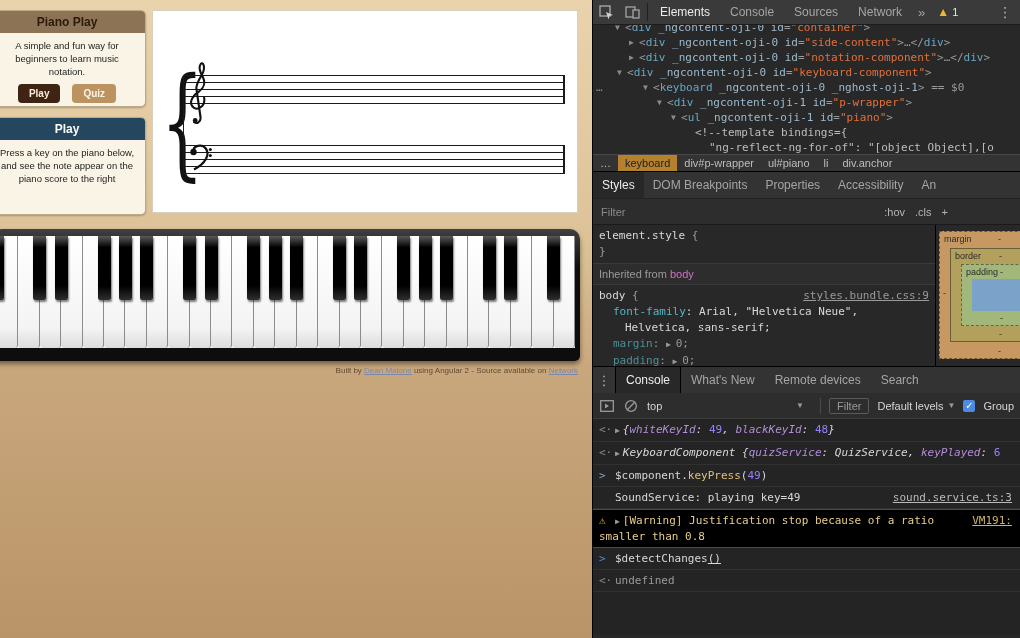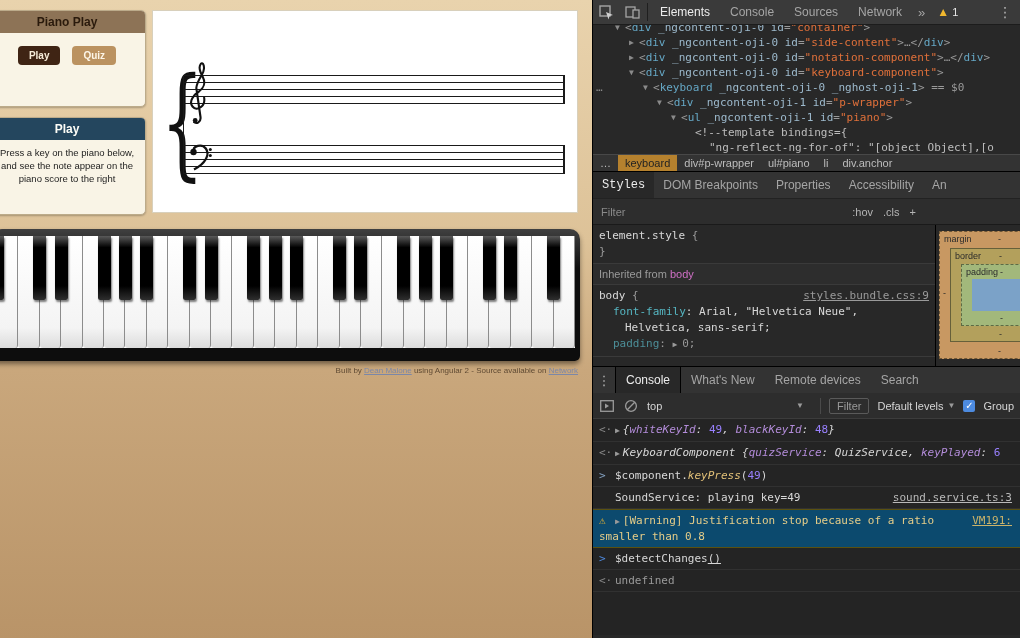--- a/index.html
+++ b/index.html
@@ -61,24 +61,24 @@
   .trow .gut{position:absolute;left:3px;color:#8a8a8a;}
   .tk-pn{color:#9a9a9a;} .tk-tg{color:#65a7c5;} .tk-at{color:#9dbacd;} .tk-av{color:#e0703a;}
   .tk-cm{color:#bdbdbd;} .tk-eq{color:#9a9a9a;}
 
   .crumbs{height:17px;background:#333;border-top:1px solid #484848;display:flex;align-items:stretch;font-size:11px;color:#bdbdbd;overflow:hidden;}
   .crumb{padding:0 7px;line-height:17px;cursor:pointer;white-space:nowrap;}
   .crumb.active{background:#b5812e;color:#222;}
 
   .side-tabs{height:27px;background:#333;border-top:1px solid #000;display:flex;font-size:12px;color:#a5a5a5;overflow:hidden;}
   .side-tab{padding:0 9px;line-height:27px;cursor:pointer;white-space:nowrap;}
-  .side-tab.sel{background:#282828;color:#ececec;font-family:Liberation Mono, monospace;}
+  .side-tab.sel{background:#282828;color:#ececec;}
 
   .filter-bar{height:27px;background:#2d2d2d;border-top:1px solid #222;border-bottom:1px solid #1a1a1a;display:flex;align-items:center;font-size:11px;color:#8a8a8a;padding:0 8px;}
-  .filter-bar .fbtns{margin-left:auto;margin-right:96px;display:flex;gap:10px;color:#b5b5b5;align-items:center;}
+  .filter-bar .fbtns{margin-left:auto;margin-right:64px;display:flex;gap:10px;color:#b5b5b5;align-items:center;}
   .filter-bar .fbtn{cursor:pointer;}
 
   .styles-area{display:flex;height:141px;}
   .rules{width:343px;border-right:1px solid #000;overflow:hidden;font-family:"DejaVu Sans Mono",monospace;font-size:11px;line-height:16px;}
   .rule-sec{padding:3px 6px;border-bottom:1px solid #3a3a3a;}
   .sec-inherit{padding:2px 6px;color:#9a9a9a;background:#2d2d2d;border-bottom:1px solid #3a3a3a;font-family:"Liberation Sans",sans-serif;font-size:11px;}
   .sec-inherit a{color:#cf6fc5;text-decoration:none;cursor:pointer;}
   .css-sel{color:#d8d8d8;} .css-brace{color:#9a9a9a;}
   .css-link{float:right;color:#9a9a9a;text-decoration:underline;cursor:pointer;}
   .css-prop{padding-left:14px;white-space:nowrap;}
@@ -115,39 +115,40 @@
   .ct-check{width:12px;height:12px;background:#4d8be0;border-radius:2px;color:#fff;font-size:10px;line-height:12px;text-align:center;cursor:pointer;flex:0 0 auto;}
   .ct-group{white-space:nowrap;}
 
   .console-msgs{font-family:"DejaVu Sans Mono",monospace;font-size:11px;color:#d8d8d8;background:#242424;height:216px;overflow:hidden;}
   .msg{position:relative;padding:3px 70px 3px 6px;border-bottom:1px solid #313131;line-height:15px;}
   .msg .mark{display:inline-block;width:16px;color:#8a8a8a;}
   .msg.command .mark{color:#85a3c4;}
   .msg.input .mark{color:#4f8be0;}
   .msg.nowrap{white-space:nowrap;overflow:hidden;padding-right:16px;}
   .msg .exp{color:#9a9a9a;font-size:8px;margin-right:3px;cursor:pointer;}
-  .msg.warning{background:#0c4a6e;border-top:1px solid #5a5110;border-bottom:1px solid #5a5110;}
+  .msg.warning{background:#000000;border-top:1px solid #5a5110;border-bottom:1px solid #5a5110;}
   .msg.warning .mark{color:#f0b72e;}
   .msg-link{position:absolute;right:8px;top:3px;color:#b9b9b9;text-decoration:underline;cursor:pointer;}
   .msg.warning .msg-link{color:#cbb36a;}
   .tk-plain{color:#d8d8d8;} .tk-num{color:#9980ff;} .tk-key{color:#b48ddb;font-style:italic;}
   .tk-obj{color:#d8d8d8;font-style:italic;} .tk-cls{color:#d8d8d8;font-style:italic;}
-  .tk-fn{color:#e2c178;font-style:italic;} .tk-warn{color:#e6cd88;} .tk-dim{color:#9a9a9a;}
+  .tk-fn{color:#e2c178;} .tk-warn{color:#e6cd88;} .tk-dim{color:#9a9a9a;}
   .tk-underline{text-decoration:underline;}
 </style>
 </head>
 <body>
 
 <div class="screen">
 
   <div class="page">
 
     <div class="card card1">
       <div class="card-hd">Piano Play</div>
       <div class="card-body">
+        <span>A simple and fun way for beginners to learn music notation.</span>
         <div class="btn-row">
           <button class="pbtn play">Play</button>
           <button class="pbtn quiz">Quiz</button>
         </div>
       </div>
     </div>
 
     <div class="card card2">
       <div class="card-hd">Play</div>
       <div class="card-body">Press a key on the piano below, and see the note appear on the piano score to the right</div>
@@ -253,21 +254,21 @@
         <span class="tri">▲</span>
         <span class="cnt">1</span>
       </div>
       <div class="dt-kebab">⋮</div>
     </div>
 
     <div class="dom-tree">
         <div class="trow clip" style="padding-left: 22px;"><span class="arr">▼</span><span class="tk-pn">&lt;</span><span class="tk-tg">div</span><span class="tk-at"> _ngcontent-oji-0 id</span><span class="tk-pn">=</span><span class="tk-av">"container"</span><span class="tk-pn">&gt;</span></div>
         <div class="trow" style="padding-left: 36px;"><span class="arr">▶</span><span class="tk-pn">&lt;</span><span class="tk-tg">div</span><span class="tk-at"> _ngcontent-oji-0 id</span><span class="tk-pn">=</span><span class="tk-av">"side-content"</span><span class="tk-pn">&gt;…&lt;/</span><span class="tk-tg">div</span><span class="tk-pn">&gt;</span></div>
         <div class="trow" style="padding-left: 36px;"><span class="arr">▶</span><span class="tk-pn">&lt;</span><span class="tk-tg">div</span><span class="tk-at"> _ngcontent-oji-0 id</span><span class="tk-pn">=</span><span class="tk-av">"notation-component"</span><span class="tk-pn">&gt;…&lt;/</span><span class="tk-tg">div</span><span class="tk-pn">&gt;</span></div>
-        <div class="trow" style="padding-left: 36px;"><span class="arr">▼</span><span class="tk-pn">&lt;</span><span class="tk-tg">div</span><span class="tk-at"> _ngcontent-oji-0 id</span><span class="tk-pn">=</span><span class="tk-av">"keyboard-component"</span><span class="tk-pn">&gt;</span></div>
+        <div class="trow" style="padding-left: 24px;"><span class="arr">▼</span><span class="tk-pn">&lt;</span><span class="tk-tg">div</span><span class="tk-at"> _ngcontent-oji-0 id</span><span class="tk-pn">=</span><span class="tk-av">"keyboard-component"</span><span class="tk-pn">&gt;</span></div>
         <div class="trow" style="padding-left: 50px;"><span class="gut">…</span><span class="arr">▼</span><span class="tk-pn">&lt;</span><span class="tk-tg">keyboard</span><span class="tk-at"> _ngcontent-oji-0 _nghost-oji-1</span><span class="tk-pn">&gt;</span><span class="tk-eq"> == $0</span></div>
         <div class="trow" style="padding-left: 64px;"><span class="arr">▼</span><span class="tk-pn">&lt;</span><span class="tk-tg">div</span><span class="tk-at"> _ngcontent-oji-1 id</span><span class="tk-pn">=</span><span class="tk-av">"p-wrapper"</span><span class="tk-pn">&gt;</span></div>
         <div class="trow" style="padding-left: 78px;"><span class="arr">▼</span><span class="tk-pn">&lt;</span><span class="tk-tg">ul</span><span class="tk-at"> _ngcontent-oji-1 id</span><span class="tk-pn">=</span><span class="tk-av">"piano"</span><span class="tk-pn">&gt;</span></div>
         <div class="trow" style="padding-left: 92px;"><span class="arr"></span><span class="tk-cm">&lt;!--template bindings={</span></div>
         <div class="trow" style="padding-left: 106px;"><span class="arr"></span><span class="tk-cm">"ng-reflect-ng-for-of": "[object Object],[o</span></div>
       </div>
 
     <div class="crumbs">
         <div class="crumb">…</div>
         <div class="crumb active">keyboard</div>
@@ -304,20 +305,21 @@
           <span>Inherited from </span><a>body</a>
         </div>
         <div class="rule-sec">
           <div>
             <span class="css-sel">body</span><span class="css-brace"> {</span>
             <a class="css-link">styles.bundle.css:9</a>
           </div>
           <div>
               <div class="css-prop"><span class="nm">font-family</span><span class="val">: </span><span class="val">Arial, "Helvetica Neue",</span></div>
               <div class="css-prop css-wrap2"><span class="val">Helvetica, sans-serif;</span></div>
+              <div class="css-prop dim"><span class="nm">margin</span><span class="val">: </span><span class="exp">▶ </span><span class="val">0;</span></div>
               <div class="css-prop dim"><span class="nm">padding</span><span class="val">: </span><span class="exp">▶ </span><span class="val">0;</span></div>
             </div>
         </div>
       </div>
 
       <div class="metrics">
         <div class="bm bm-m">
           <span class="bm-lbl">margin</span>
           <span class="bm-dash-t">-</span>
           <span class="bm-dash-b">-</span>

